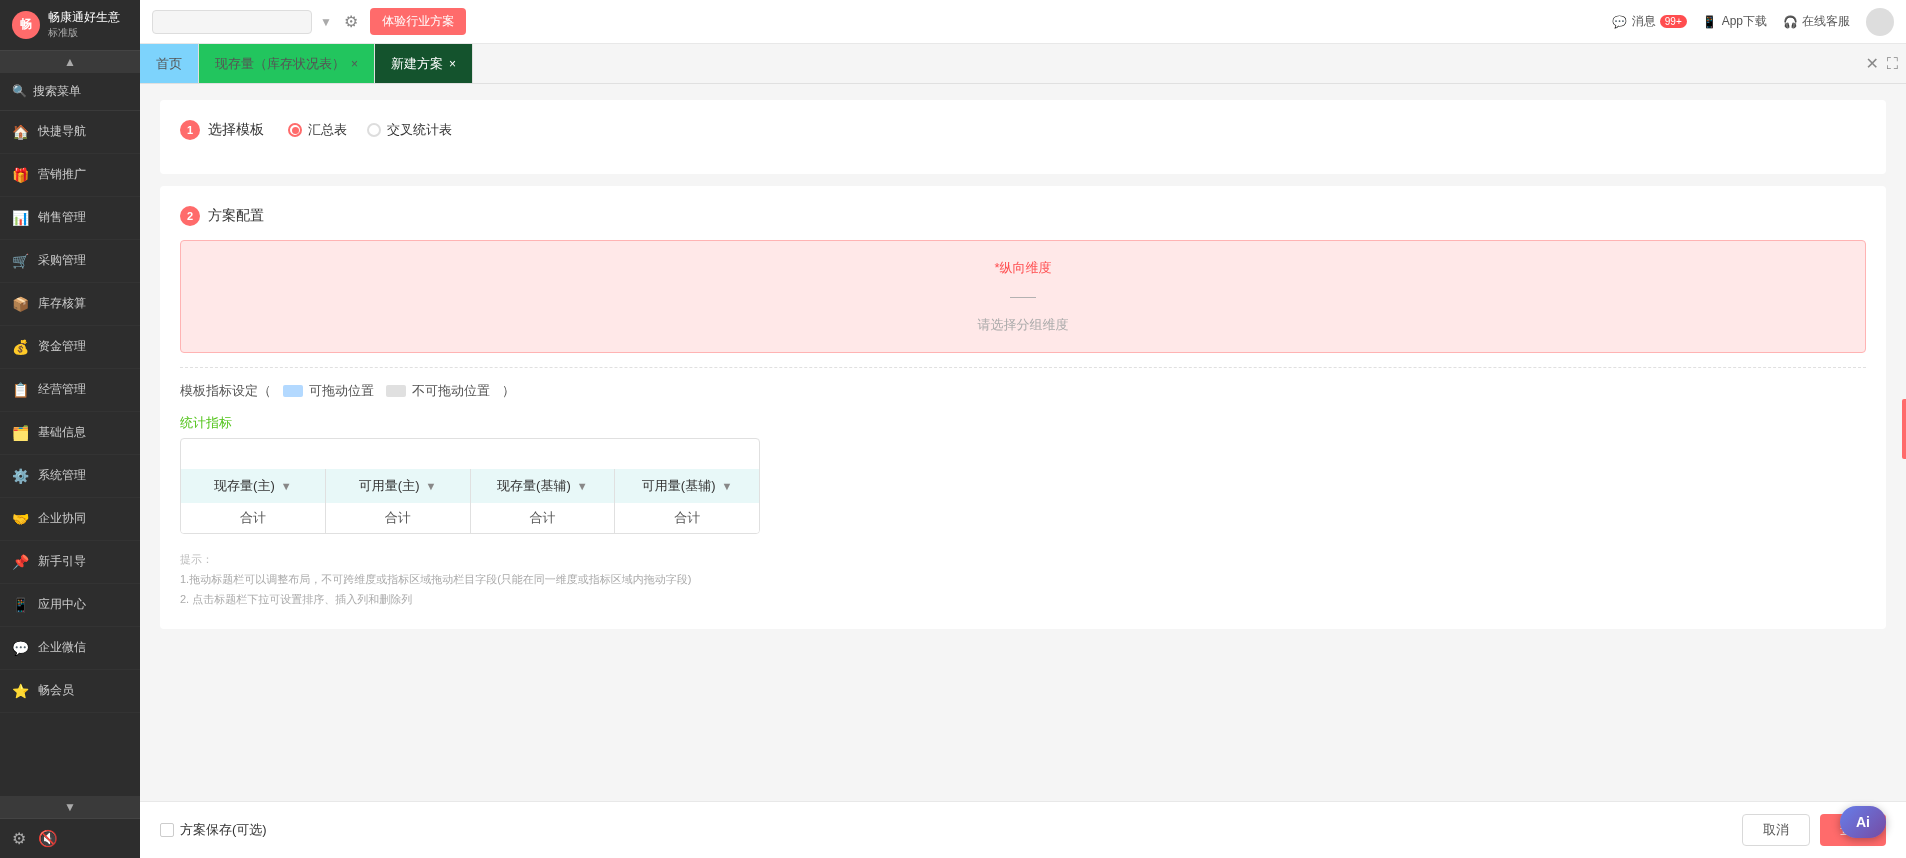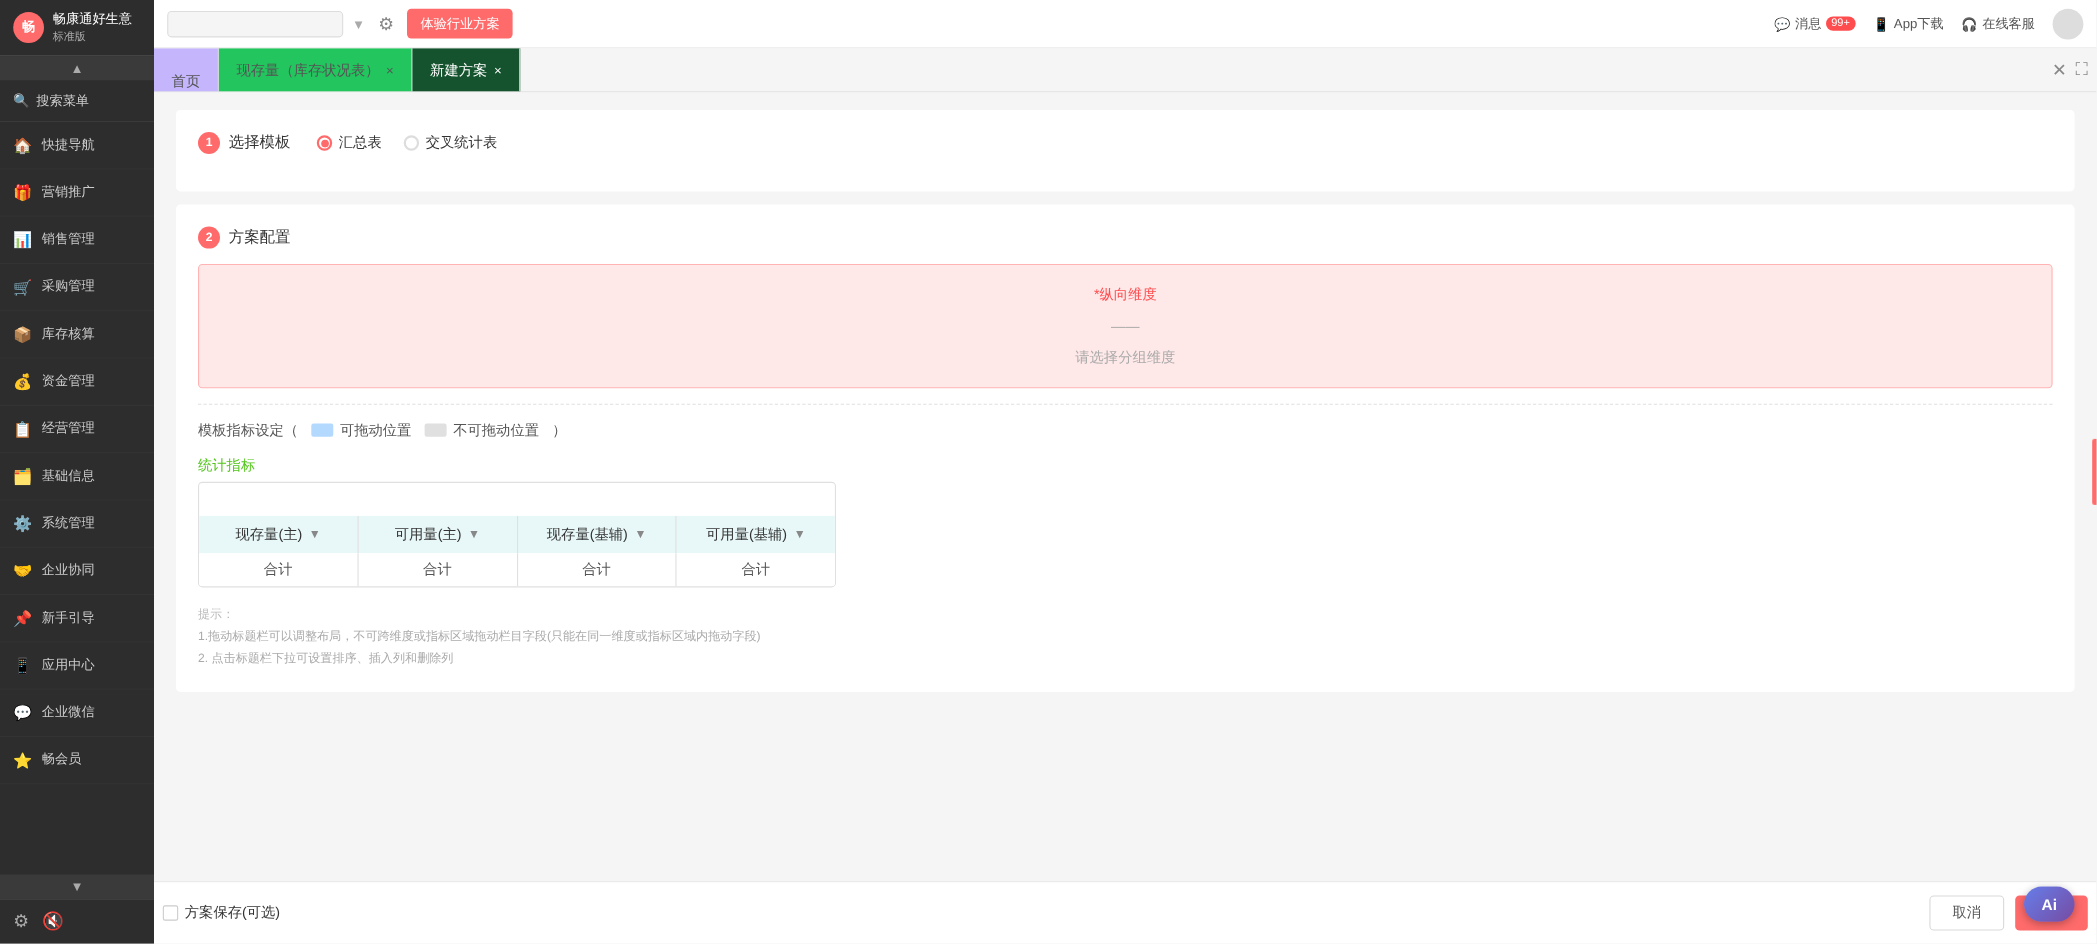--- a/index.html
+++ b/index.html
@@ -193,23 +193,22 @@
       border-right: 1px solid #e0e0e0;
       color: #555;
       background: #22c55e;
     }
     .tab.active {
       background: #14532d;
       color: white;
       justify-content: flex-end;
     }
     .tab-home {
-      background: #c4b5fd;
+      background: #7dd3fc;
       color: #555;
-      align-items: flex-end;
     }
     .tab-close {
       font-size: 12px;
       color: inherit;
       cursor: pointer;
     }
     .tabs-right {
       margin-left: auto;
       display: flex;
       align-items: center;
@@ -422,21 +421,21 @@
     }
     .tips-title {
       color: #bbb;
       font-size: 11px;
     }
 
     
     .bottom-bar {
       background: #fff;
       border-top: 1px solid #e8e8e8;
-      padding: 12px 8px;
+      padding: 12px 20px;
       display: flex;
       align-items: center;
       justify-content: space-between;
     }
     .save-option {
       display: flex;
       align-items: center;
       gap: 6px;
       font-size: 13px;
       color: #333;

